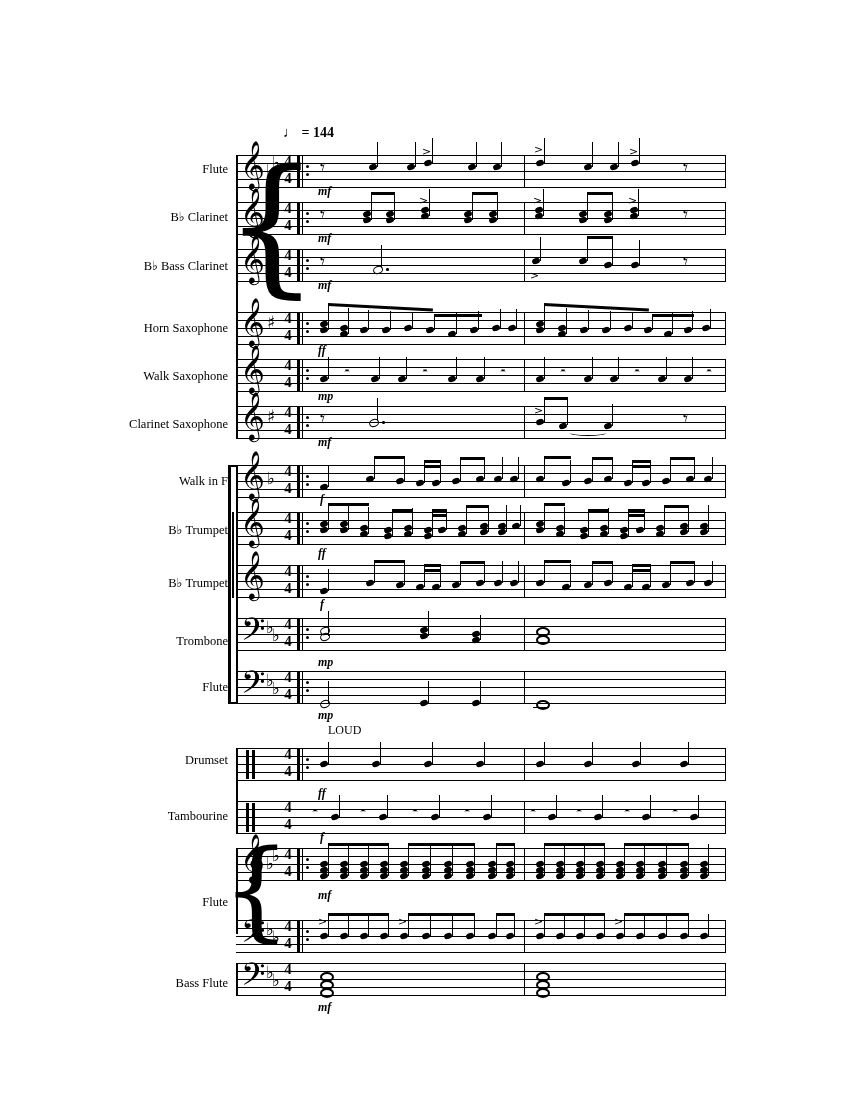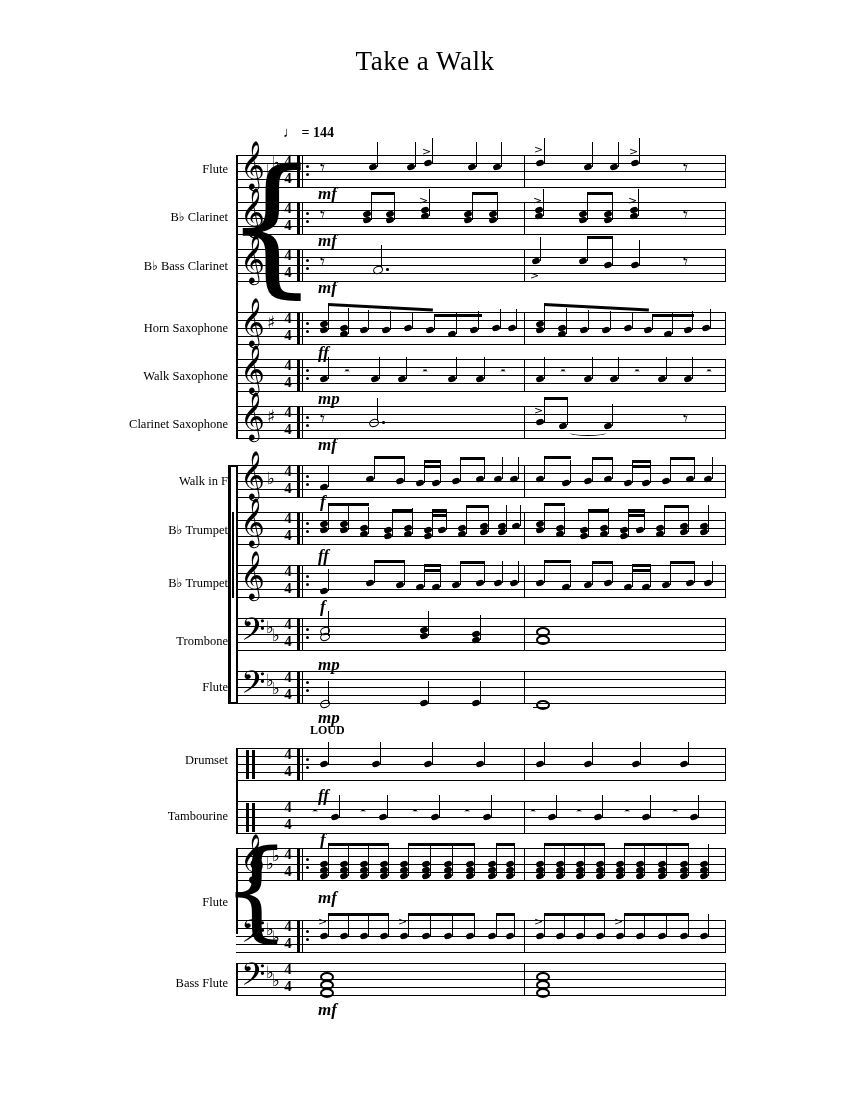--- a/index.html
+++ b/index.html
@@ -126,21 +126,21 @@
     font-size: 17px;
     line-height: 1;
   }
 
   
   .dyn {
     position: absolute;
     font-family: "Liberation Serif", serif;
     font-style: italic;
     font-weight: bold;
-    font-size: 17px;
+    font-size: 12px;
   }
   .text-mark {
     position: absolute;
     font-family: "Liberation Serif", serif;
     font-size: 12px;
   }
 
   
   .nh {
     position: absolute;
@@ -177,21 +177,20 @@
   .sysbar { position: absolute; width: 1.6px; background: #000; left: 236px; }
   .brace { position: absolute; font-family: "DejaVu Serif", serif; line-height: 1; }
   .bracket { position: absolute; width: 3px; background: #000; }
   .bracket-tip { position: absolute; width: 8px; height: 2.4px; background: #000; }
 </style>
 </head>
 <body>
 
 <div class="page">
 
-  <div class="title">Take a Walk</div>
 
   <div class="tempo">
     <span class="notehead">♩</span>
     <span>= 144</span>
   </div>
 
   <div class="inst" style="top:162px;">Flute</div>
   <div class="inst" style="top:209px;">B♭ Clarinet</div>
   <div class="inst" style="top:258px;">B♭ Bass Clarinet</div>
   <div class="inst" style="top:321px;">Horn Saxophone</div>
@@ -816,21 +815,21 @@
     <div class="stem" style="left:192px; top:10px; height:22px;"></div>
     <div class="nh" style="left:236px; top:29px;"></div>
     <div class="stem" style="left:244px; top:10px; height:22px;"></div>
     <div class="nh whole" style="left:300px; top:29px;"></div>
     <div class="ledger" style="left:297px; top:36px; width:16px;"></div>
     <div class="bar mid"></div>
     <div class="bar end"></div>
   </div>
   <div class="dyn" style="left:318px; top:708px;">mp</div>
 
-  <div class="text-mark" style="left:310px; top:723px;font-weight:bold;">LOUD</div>
+  <div class="text-mark" style="left:328px; top:723px;">LOUD</div>
   <div class="staff" style="top:748px;">
     <div class="line"></div>
       <div class="line"></div>
       <div class="line"></div>
       <div class="line"></div>
       <div class="line"></div>
     <div class="percbar" style="left:10px; top:2px; width:3.4px; height:29px;"></div>
     <div class="percbar" style="left:16px; top:2px; width:3.4px; height:29px;"></div>
     <div class="timesig">
       <div>4</div>

